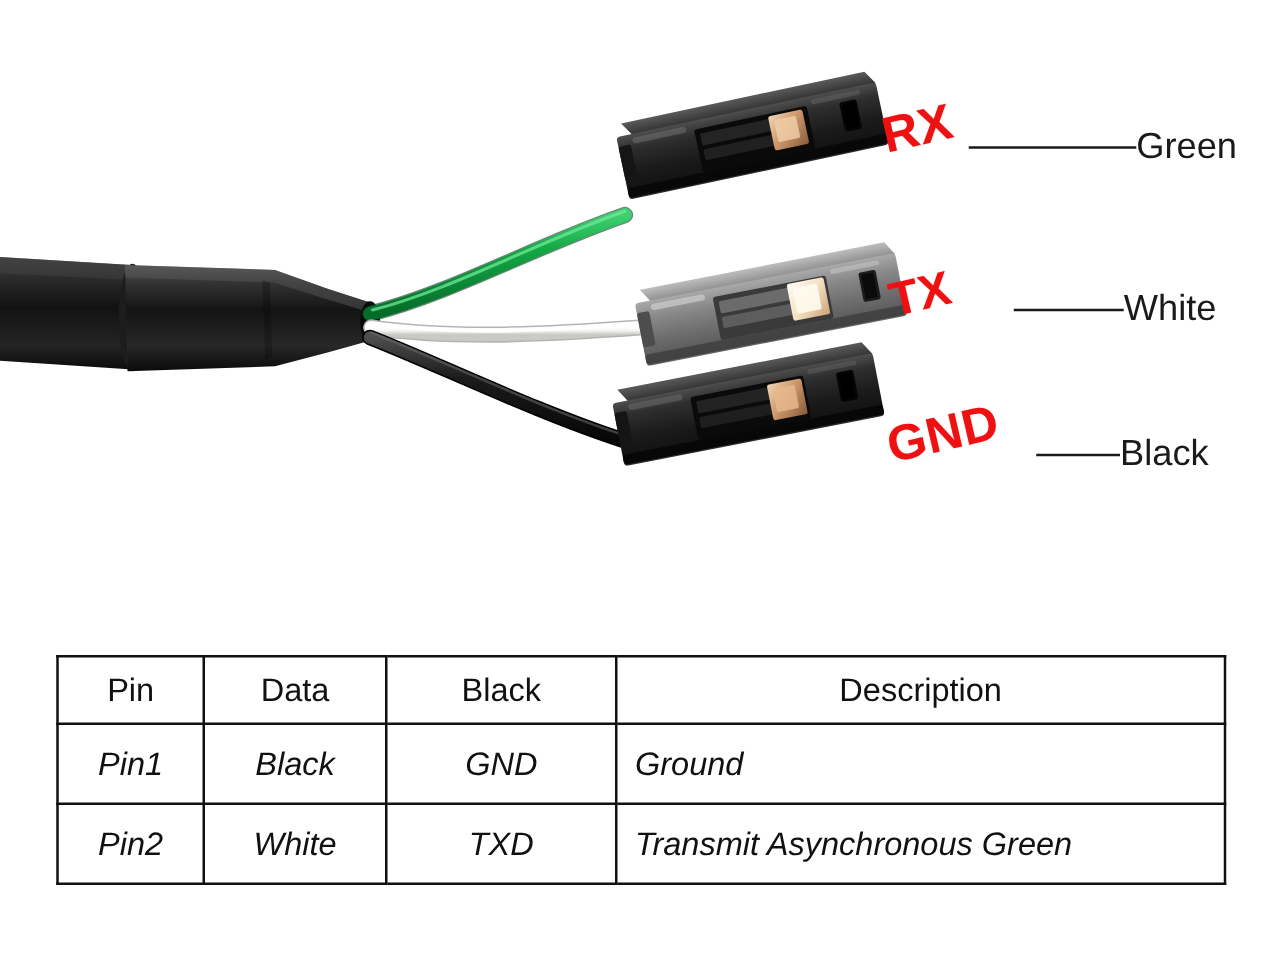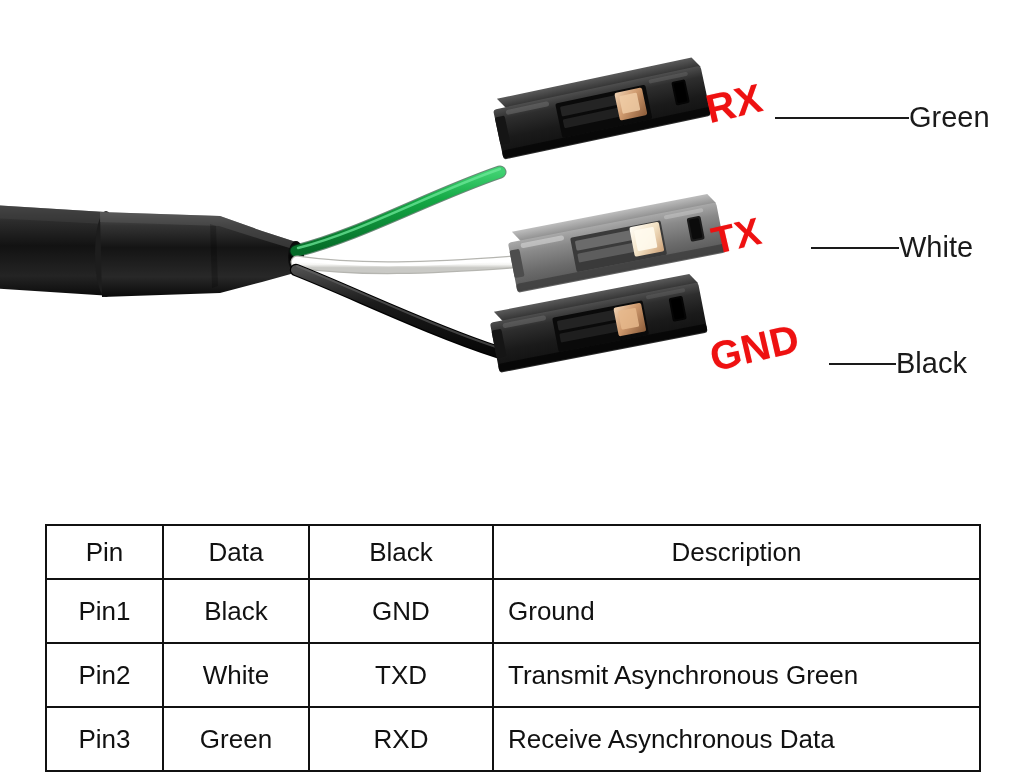--- a/index.html
+++ b/index.html
@@ -113,21 +113,21 @@
 
   table.pinout th,
   table.pinout td {
     border: 2px solid #111111;
     color: #111111;
     font-weight: normal;
     padding: 0;
     vertical-align: middle;
   }
   table.pinout thead th { height: 52px; }
-  table.pinout tbody td { height: 62px; }
+  table.pinout tbody td { height: 62px; font-style: italic; }
 
   table.pinout .cell-center {
     text-align: center;
     font-size: 26px;
   }
   table.pinout .cell-left {
     text-align: left;
     padding-left: 14px;
     font-size: 26px;
     margin-top: 20px;
@@ -330,23 +330,17 @@
           <td class="cell-center">Black</td>
           <td class="cell-center">GND</td>
           <td class="cell-left">Ground</td>
         </tr>
         <tr>
           <td class="cell-center">Pin2</td>
           <td class="cell-center">White</td>
           <td class="cell-center">TXD</td>
           <td class="cell-left">Transmit  Asynchronous Green</td>
         </tr>
-        <tr>
-          <td class="cell-center">Pin3</td>
-          <td class="cell-center">Green</td>
-          <td class="cell-center">RXD</td>
-          <td class="cell-left">Receive Asynchronous Data</td>
-        </tr>
       </tbody>
     </table>
   </div>
 
 </div>
 
 </body></html>

